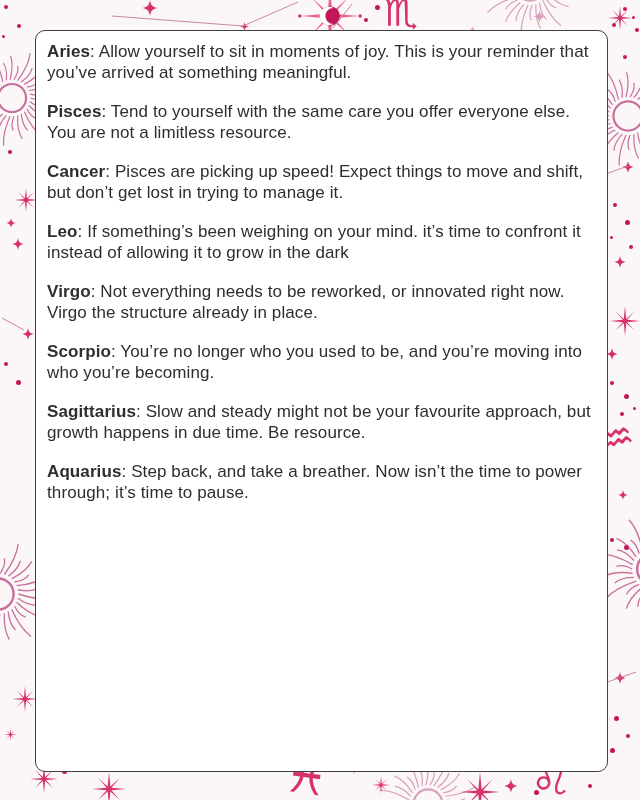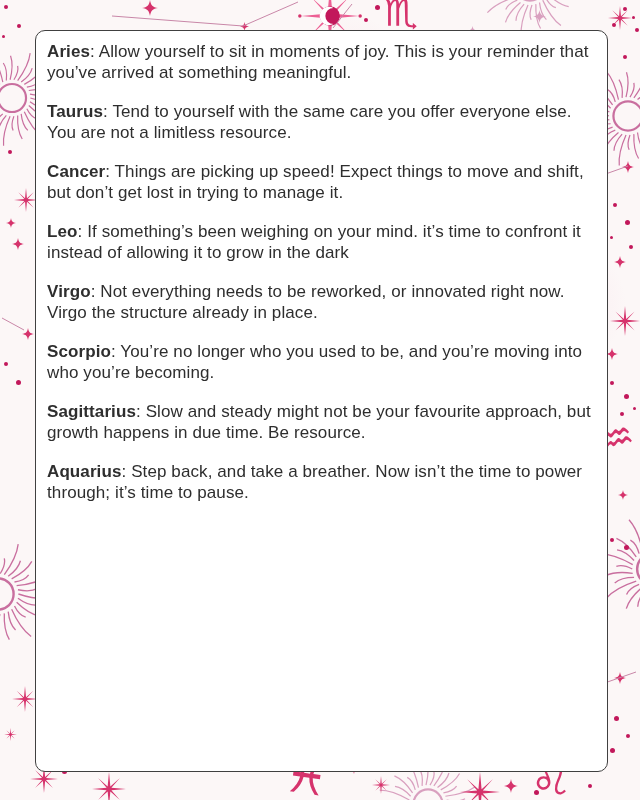--- a/index.html
+++ b/index.html
@@ -611,22 +611,22 @@
       </div>
       <div class="d" style="left: 15.5px; top: 379.5px; width: 5px; height: 5px;">
         <svg viewBox="0 0 10 10" width="5" height="5">
           <circle cx="5" cy="5" r="5" fill="#c2185b"></circle>
         </svg>
       </div>
     </div>
   <div class="card">
     <div id="list">
         <p class="entry"><strong>Aries</strong><span>: </span><span>Allow yourself to sit in moments of joy. This is your reminder that you’ve arrived at something meaningful.</span></p>
-        <p class="entry"><strong>Taurus</strong><span>: </span><span>Tend to yourself with the same care you offer everyone else. You are not a limitless resource.</span></p>
-        <p class="entry"><strong>Cancer</strong><span>: </span><span>Things are picking up speed! Expect things to move and shift, but don’t get lost in trying to manage it.</span></p>
+        <p class="entry"><strong>Pisces</strong><span>: </span><span>Tend to yourself with the same care you offer everyone else. You are not a limitless resource.</span></p>
+        <p class="entry"><strong>Cancer</strong><span>: </span><span>Pisces are picking up speed! Expect things to move and shift, but don’t get lost in trying to manage it.</span></p>
         <p class="entry"><strong>Leo</strong><span>: </span><span>If something’s been weighing on your mind. it’s time to confront it instead of allowing it to grow in the dark</span></p>
         <p class="entry"><strong>Virgo</strong><span>: </span><span>Not everything needs to be reworked, or innovated right now. Virgo the structure already in place.</span></p>
         <p class="entry"><strong>Scorpio</strong><span>: </span><span>You’re no longer who you used to be, and you’re moving into who you’re becoming.</span></p>
         <p class="entry"><strong>Sagittarius</strong><span>: </span><span>Slow and steady might not be your favourite approach, but growth happens in due time. Be resource.</span></p>
         <p class="entry"><strong>Aquarius</strong><span>: </span><span>Step back, and take a breather. Now isn’t the time to power through; it’s time to pause.</span></p>
       </div>
   </div>
 </div>
 
 </body></html>

